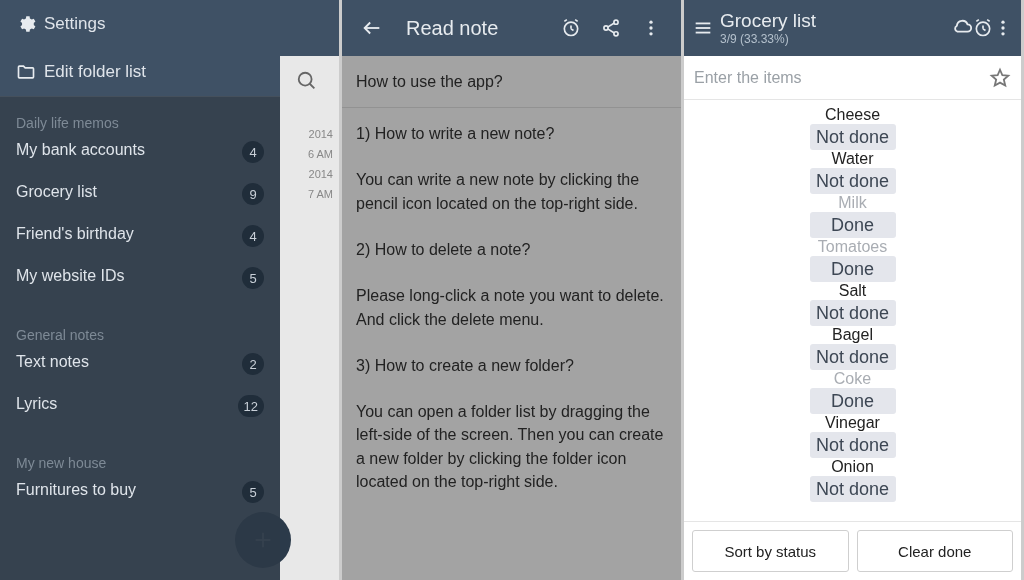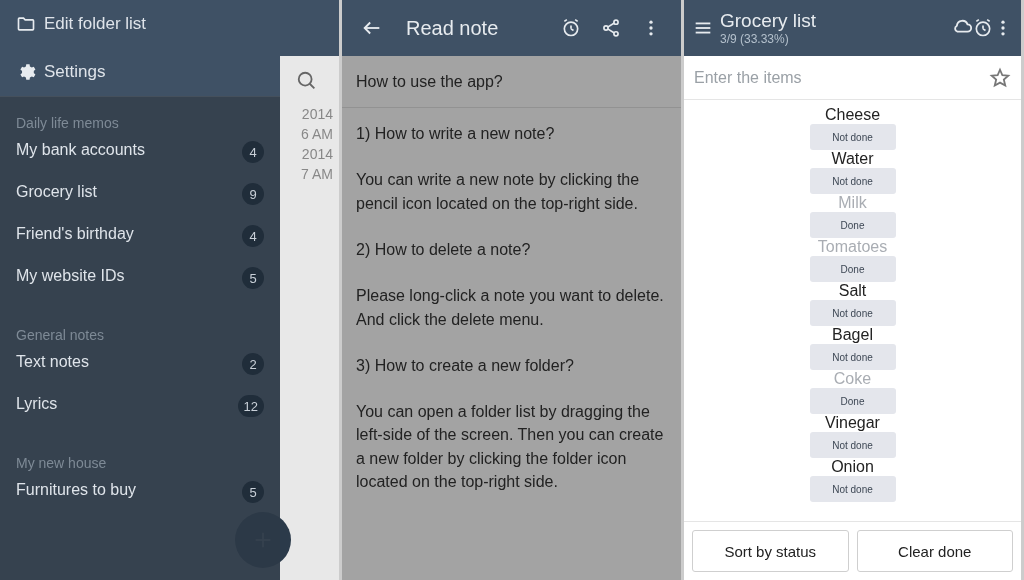--- a/index.html
+++ b/index.html
@@ -27,22 +27,22 @@
     height: 56px; background: #3f5165;
   }
   .p1-bg-search {
     position: absolute; right: 0; top: 56px;
     width: 64px; height: 50px;
     display: flex; align-items: center; justify-content: center;
     color: #555;
     background: rgba(255,255,255,0.0);
   }
   .p1-bg-dates {
-    position: absolute; right: 6px; top: 104px;
-    color: #888; font-size: 14px; line-height: 20px; text-align: right;
+    position: absolute; right: 6px; top: 124px;
+    color: #888; font-size: 11px; line-height: 20px; text-align: right;
   }
   .p1-fab {
     position: absolute; bottom: 12px; right: 48px;
     width: 56px; height: 56px; border-radius: 50%;
     background: #2b3a4a; color: #cfcfcf;
     display: flex; align-items: center; justify-content: center;
     font-size: 30px;
   }
   .drawer {
     position: absolute; left: 0; top: 0;
@@ -123,21 +123,21 @@
     display: flex; align-items: center; justify-content: space-between;
     height: 44px;
     flex-direction: column;
   }
   .item-name { font-size: 16px; color: #222; }
   .item-row.done .item-name { color: #a9adb3; }
   .item-btn {
     min-width: 86px; height: 32px;
     background: #e4e6ec; color: #3d4754;
     display: flex; align-items: center; justify-content: center;
-    font-size: 10px; border-radius: 3px; cursor: pointer;
+    font-size: 18px; border-radius: 3px; cursor: pointer;
   }
   .bottom-actions {
     display: flex; padding: 8px; gap: 8px;
     border-top: 1px solid rgba(0,0,0,0.1);
   }
   .bottom-btn {
     flex: 1; height: 42px;
     background: #fff; border: 1px solid #cfcfcf; border-radius: 3px;
     display: flex; align-items: center; justify-content: center;
     font-size: 15px; color: #222; cursor: pointer;
@@ -167,33 +167,33 @@
           <line x1="12" y1="4" x2="12" y2="20"></line>
           <line x1="4" y1="12" x2="20" y2="12"></line>
         </svg>
     </div>
   </div>
 
   <div class="drawer">
     <div class="drawer-top">
       <div class="drawer-row">
         <span class="icon">
+          <svg width="20" height="20" viewBox="0 0 24 24" fill="#e7ebef">
+              <path d="M12 8a4 4 0 100 8 4 4 0 000-8zm9.4 4a7.7 7.7 0 00-.1-1.3l2-1.6-2-3.4-2.4 1a7.8 7.8 0 00-2.2-1.3l-.4-2.6h-4l-.4 2.6a7.8 7.8 0 00-2.2 1.3l-2.4-1-2 3.4 2 1.6a7.7 7.7 0 000 2.6l-2 1.6 2 3.4 2.4-1a7.8 7.8 0 002.2 1.3l.4 2.6h4l.4-2.6a7.8 7.8 0 002.2-1.3l2.4 1 2-3.4-2-1.6c.1-.4.1-.9.1-1.3z"></path>
+            </svg>
+        </span>
+        <span>Settings</span>
+      </div>
+      <div class="drawer-row">
+        <span class="icon">
           <svg width="20" height="20" viewBox="0 0 24 24" fill="none" stroke="#e7ebef" stroke-width="2">
               <path d="M3 6a1 1 0 011-1h5l2 2h9a1 1 0 011 1v10a1 1 0 01-1 1H4a1 1 0 01-1-1V6z"></path>
             </svg>
         </span>
         <span>Edit folder list</span>
-      </div>
-      <div class="drawer-row">
-        <span class="icon">
-          <svg width="20" height="20" viewBox="0 0 24 24" fill="#e7ebef">
-              <path d="M12 8a4 4 0 100 8 4 4 0 000-8zm9.4 4a7.7 7.7 0 00-.1-1.3l2-1.6-2-3.4-2.4 1a7.8 7.8 0 00-2.2-1.3l-.4-2.6h-4l-.4 2.6a7.8 7.8 0 00-2.2 1.3l-2.4-1-2 3.4 2 1.6a7.7 7.7 0 000 2.6l-2 1.6 2 3.4 2.4-1a7.8 7.8 0 002.2 1.3l.4 2.6h4l.4-2.6a7.8 7.8 0 002.2-1.3l2.4 1 2-3.4-2-1.6c.1-.4.1-.9.1-1.3z"></path>
-            </svg>
-        </span>
-        <span>Settings</span>
       </div>
     </div>
     <div class="drawer-sep"></div>
     <div id="drawer-sections">
         <div class="section-label">Daily life memos</div>
         <div class="folder-row">
           <span>My bank accounts</span>
           <span class="badge">4</span>
         </div>
         <div class="folder-row">

